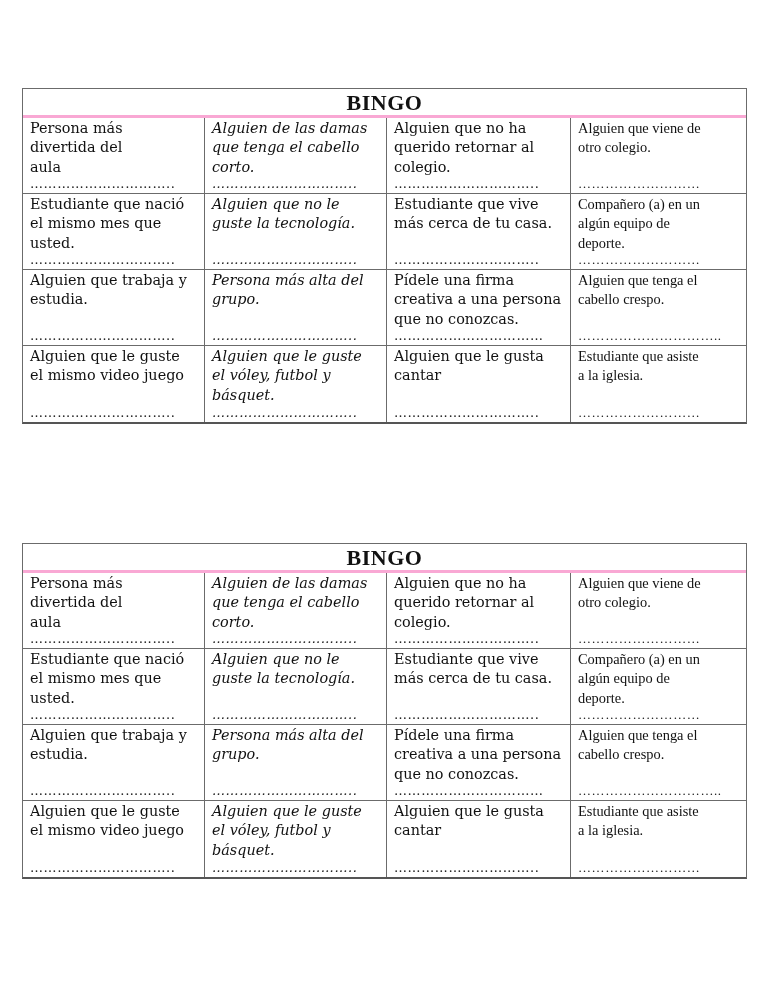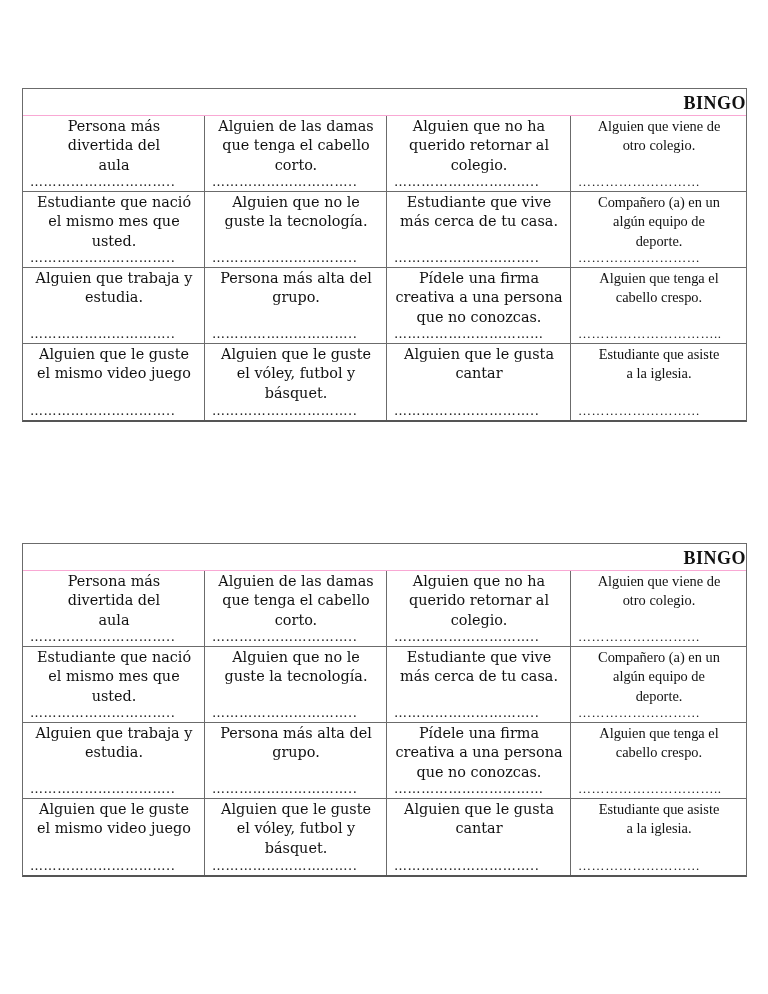--- a/index.html
+++ b/index.html
@@ -1,29 +1,29 @@
 <!DOCTYPE html>
 <html><head>
 <meta charset="utf-8">
 <style>
   html, body { margin:0; padding:0; background:#ffffff; }
   body { width:768px; height:994px; position:relative; overflow:hidden;
          font-family:"DejaVu Serif","Liberation Serif",serif; color:#111; }
   .card { position:absolute; left:22px; width:723px; border:1px solid #6b6b6b;
           border-bottom:2px solid #555; border-collapse:collapse; }
-  .card-header { height:26px; border-bottom:1px solid #f9a8d4; text-align:right;
+  .card-header { height:26px; border-bottom:3px solid #f9a8d4; text-align:center;
                  font-family:"Liberation Serif","DejaVu Serif",serif; font-weight:bold;
-                 font-size:18px; line-height:28px; letter-spacing:0.5px; }
+                 font-size:22px; line-height:28px; letter-spacing:0.5px; }
   .row { display:flex; height:76px; border-bottom:1px solid #6b6b6b; box-sizing:border-box; }
   .row:last-child { border-bottom:none; }
   .cell { position:relative; box-sizing:border-box; padding:1px 6px 0 7px;
           border-right:1px solid #6b6b6b; overflow:hidden; }
   .cell:last-child { border-right:none;font-family:Liberation Serif, serif; }
-  .c0 { width:182px; } .c1 { width:182px; } .c2 { width:184px; } .c3 { width:175px; }
-  .prompt { font-size:14.4px; line-height:19.3px; white-space:pre-line;text-align:center; }
+  .c0 { width:182px; } .c1 { width:182px;font-style:italic; } .c2 { width:184px; } .c3 { width:175px; }
+  .prompt { font-size:14.4px; line-height:19.3px; white-space:pre-line; }
   .dots { position:absolute; left:7px; bottom:1px; font-size:13px; line-height:16px;
           letter-spacing:0.6px; white-space:nowrap; color:#222; }
 </style>
 </head>
 <body>
 
 <div class="card" style="top:88px;">
   <div class="card-header">BINGO</div>
   <div class="rows">
       <div class="row">

